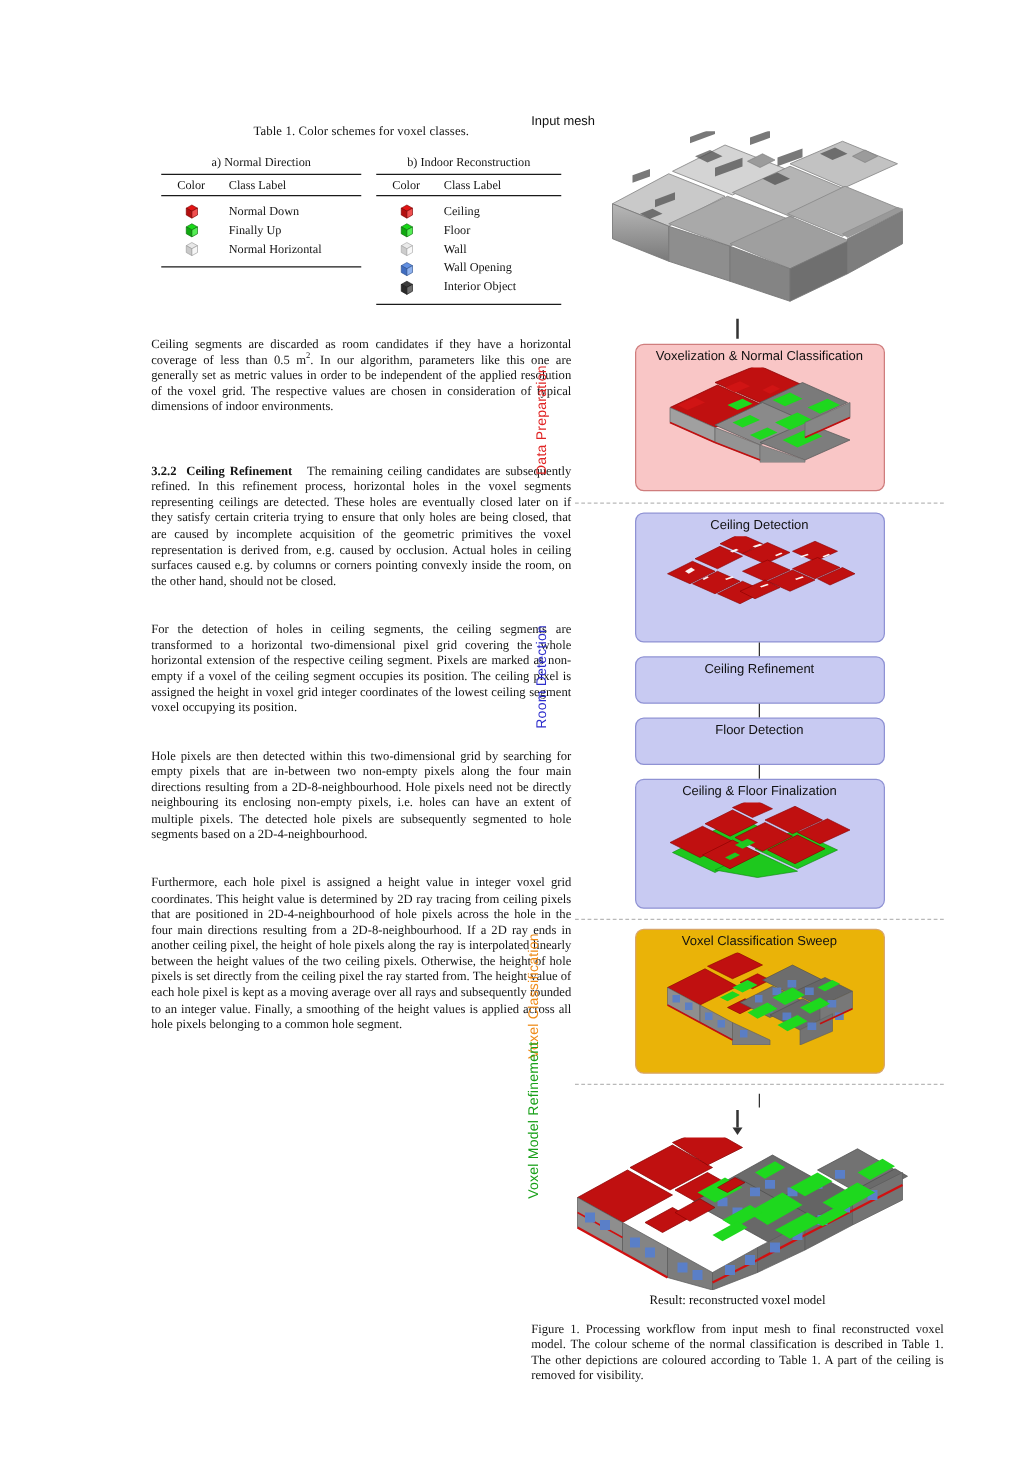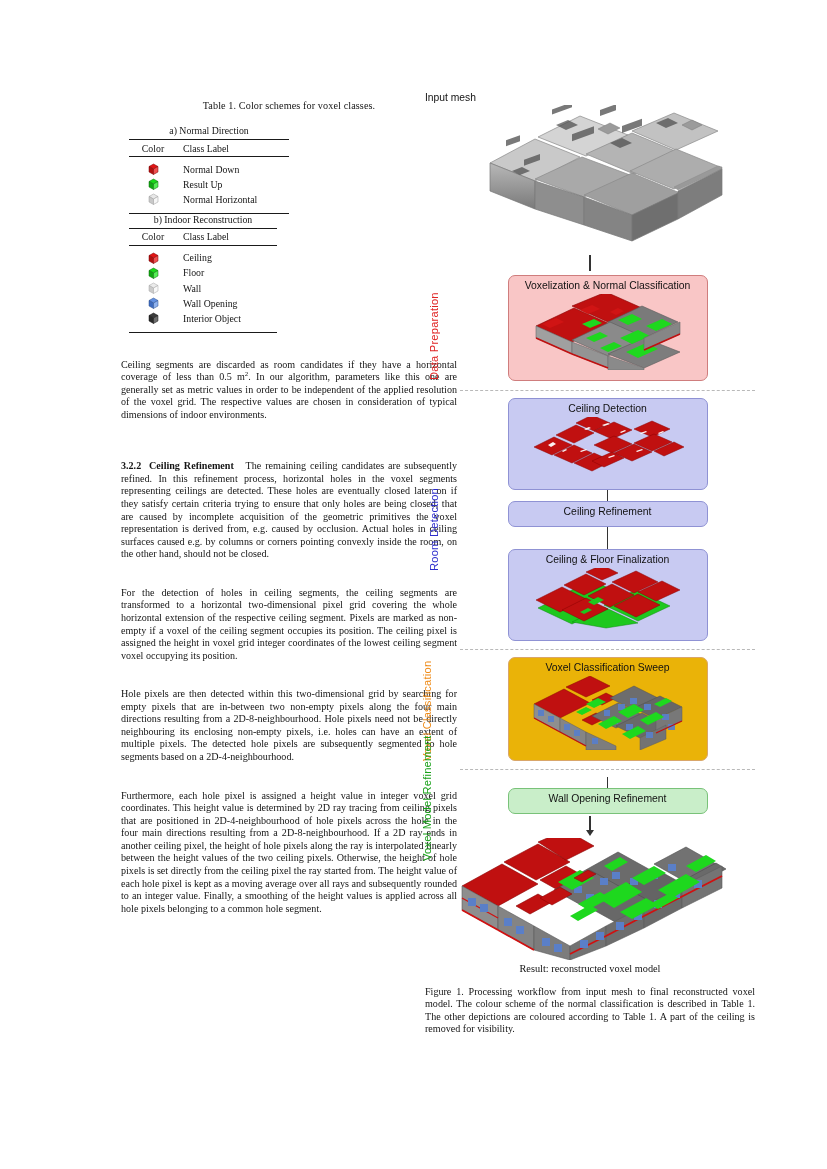--- a/index.html
+++ b/index.html
@@ -41,21 +41,20 @@
     font-size: 10.2px;
     text-align: center;
     margin: 8px 0 14px 0;
     letter-spacing: 0.1px;
   }
   .tables-row {
     display: flex;
     justify-content: space-between;
     align-items: flex-start;
     padding: 0 8px;
-    flex-direction: column;
   }
   .vtable {
     font-size: 9.6px;
   }
   .vtable.a { width: 160px; }
   .vtable.b { width: 148px; }
   .vt-title {
     text-align: center;
     font-size: 9.8px;
     padding-bottom: 3px;
@@ -137,21 +136,21 @@
     width: 295px;
   }
   .node {
     position: relative;
     border-radius: 7px;
     border: 1px solid #555;
     font-family: "Liberation Sans", "DejaVu Sans", sans-serif;
     font-size: 10.4px;
     color: #111;
     text-align: center;
-    padding: 4px 6px 8px 6px;
+    padding: 4px 6px 20px 6px;
     box-sizing: border-box;
     width: 200px;
     margin: 0 auto;
   }
   .node-label { display: block; line-height: 1.15; }
   .node-art { display: block; margin: 2px auto 2px auto; }
 
   .n-prep  { background: #f9c6c6; border-color: #cf7d7d; }
   .n-room  { background: #c8caf2; border-color: #8f92d4; }
   .n-vox   { background: #eab308; border-color: #d9a66a; }
@@ -233,21 +232,21 @@
           </div>
 
           <div class="vt-row">
             <div class="c1">
               <svg class="cube" width="13" height="13" viewBox="0 0 26 26">
                 <polygon points="4,7 13,2 22,7 13,12" fill="#18d818" stroke="#0a6b0a" stroke-width="1"></polygon>
                 <polygon points="4,7 13,12 13,23 4,18" fill="#10a810" stroke="#0a6b0a" stroke-width="1"></polygon>
                 <polygon points="22,7 13,12 13,23 22,18" fill="#55ee55" stroke="#0a6b0a" stroke-width="1"></polygon>
               </svg>
             </div>
-            <div class="c2">Result Up</div>
+            <div class="c2">Finally Up</div>
           </div>
 
           <div class="vt-row">
             <div class="c1">
               <svg class="cube" width="13" height="13" viewBox="0 0 26 26">
                 <polygon points="4,7 13,2 22,7 13,12" fill="#e8e8e8" stroke="#9a9a9a" stroke-width="1"></polygon>
                 <polygon points="4,7 13,12 13,23 4,18" fill="#c9c9c9" stroke="#9a9a9a" stroke-width="1"></polygon>
                 <polygon points="22,7 13,12 13,23 22,18" fill="#f6f6f6" stroke="#9a9a9a" stroke-width="1"></polygon>
               </svg>
             </div>
@@ -491,20 +490,23 @@
           </div>
 
           <div class="node n-room">
             <span class="node-label">Ceiling Refinement</span>
           </div>
 
           <div class="arrowwrap">
             <div class="connector" style="height:11px"></div>
           </div>
 
+          <div class="node n-room">
+            <span class="node-label">Floor Detection</span>
+          </div>
 
           <div class="arrowwrap">
             <div class="connector" style="height:11px"></div>
           </div>
 
           <div class="node n-room">
             <span class="node-label">Ceiling &amp; Floor Finalization</span>
             <svg class="node-art" width="160" height="62" viewBox="0 0 160 62">
 
               <g fill="#1ec81e" stroke="#0f8a0f" stroke-width="0.5">
@@ -596,23 +598,20 @@
         <div class="divider"></div>
 
         <div class="stage" style="padding:4px 0 2px 0;">
           <div class="side-label sl-ref" style="left:-38px; top:2px; height:86px; line-height:1.05;">Voxel Model Refinement</div>
 
 
           <div class="arrowwrap">
             <div class="connector" style="height:11px"></div>
           </div>
 
-          <div class="node n-ref">
-            <span class="node-label">Wall Opening Refinement</span>
-          </div>
         </div>
 
       </div>
 
       <div class="connector" style="height:14px"></div>
       <div class="arrowhead"></div>
 
       <svg class="mesh-art" width="300" height="122" viewBox="0 0 300 122" style="margin-top:2px;">
         <g transform="translate(14,4)">
 

